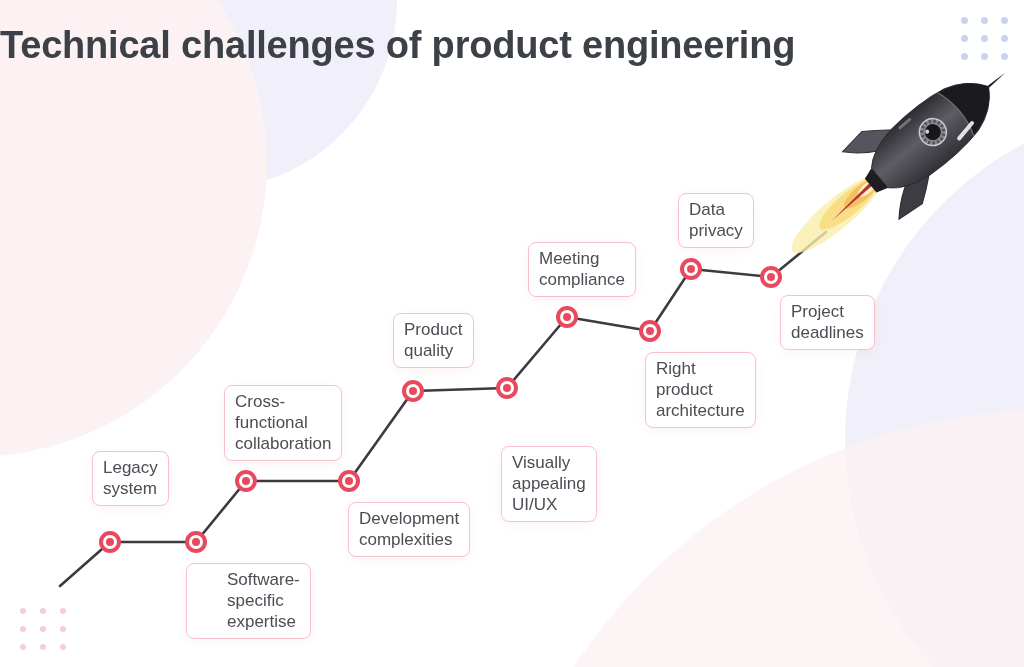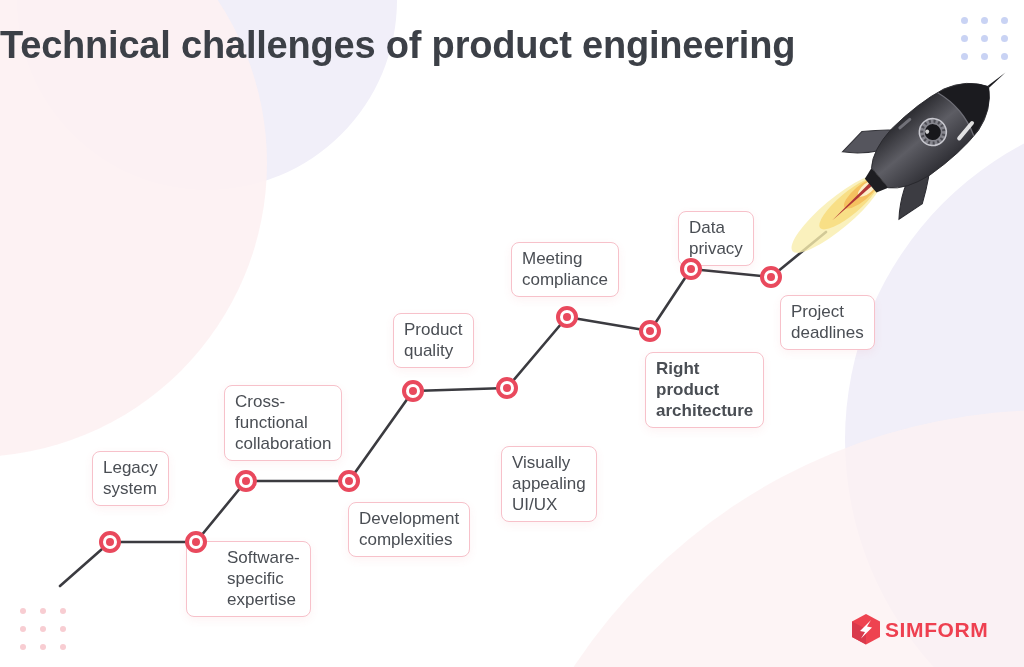--- a/index.html
+++ b/index.html
@@ -87,46 +87,46 @@
   <h1 class="title">Technical challenges of product engineering</h1>
 
   <svg class="path-svg" width="1024" height="667" viewBox="0 0 1024 667">
     <polyline id="step-line" points="60,586 110,542 196,542 246,481 349,481 413,391 507,388 567,317 650,331 691,269 771,277 826,232"></polyline>
   </svg>
 
   <div id="nodes">
       <div class="label-box" style="left: 92px; top: 451px;">Legacy
 system</div>
       <div class="marker" style="left: 99px; top: 531px;"></div>
-      <div class="label-box" style="left: 186px; top: 541px; padding-left: 40px;">Software-
+      <div class="label-box" style="left: 186px; top: 563px; padding-left: 40px;">Software-
 specific
 expertise</div>
       <div class="marker" style="left: 185px; top: 531px;"></div>
       <div class="label-box" style="left: 224px; top: 385px;">Cross-
 functional
 collaboration</div>
       <div class="marker" style="left: 235px; top: 470px;"></div>
       <div class="label-box" style="left: 348px; top: 502px;">Development
 complexities</div>
       <div class="marker" style="left: 338px; top: 470px;"></div>
       <div class="label-box" style="left: 393px; top: 313px;">Product
 quality</div>
       <div class="marker" style="left: 402px; top: 380px;"></div>
       <div class="label-box" style="left: 501px; top: 407px; margin-top: 39px;">Visually
 appealing
 UI/UX</div>
       <div class="marker" style="left: 496px; top: 377px;"></div>
-      <div class="label-box" style="left: 511px; top: 242px;">Meeting
+      <div class="label-box" style="left: 528px; top: 242px;">Meeting
 compliance</div>
       <div class="marker" style="left: 556px; top: 306px;"></div>
-      <div class="label-box" style="left: 645px; top: 352px; font-weight: bold;">Right
+      <div class="label-box" style="left: 645px; top: 352px;">Right
 product
 architecture</div>
       <div class="marker" style="left: 639px; top: 320px;"></div>
-      <div class="label-box" style="left: 678px; top: 193px; margin-top: 18px;">Data
+      <div class="label-box" style="left: 678px; top: 193px;">Data
 privacy</div>
       <div class="marker" style="left: 680px; top: 258px;"></div>
       <div class="label-box" style="left: 768px; top: 295px; margin-left: 12px;">Project
 deadlines</div>
       <div class="marker" style="left: 760px; top: 266px;"></div>
     </div>
 
   <svg class="rocket" width="270" height="260" viewBox="0 0 270 260">
     <defs>
       <linearGradient id="bodyGrad" gradientUnits="userSpaceOnUse" x1="0" y1="-31" x2="0" y2="31">
@@ -157,22 +157,14 @@
       <circle cx="92" cy="-1" r="13.5" fill="#85858d" stroke="#c8c8cf" stroke-width="1.5"></circle>
       <circle cx="92" cy="-1" r="11" fill="none" stroke="#4e4e55" stroke-width="3" stroke-dasharray="2 2.6"></circle>
       <circle cx="92" cy="-1" r="8" fill="#17171b"></circle>
       <circle cx="88" cy="-5" r="2" fill="#ffffff" opacity="0.8"></circle>
 
       <rect x="106" y="17" width="24" height="4" rx="2" fill="#ffffff" opacity="0.85" transform="rotate(-10 118 19)"></rect>
       <rect x="68" y="-27" width="16" height="3" rx="1.5" fill="#9a9aa2" opacity="0.6"></rect>
     </g>
   </svg>
 
-  <div class="logo">
-    <svg width="30" height="34" viewBox="0 0 30 34">
-      <path d="M15 1 L29 8.5 L29 24 L15 31.5 L1 24 L1 8.5 Z" fill="#EE4350"></path>
-      <path d="M1 8.5 L15 16 L15 31.5 L1 24 Z" fill="#D93A4C"></path>
-      <path d="M20 7 L9 18 L14 19 L10 25.5 L21 14.5 L16 13.5 Z" fill="#ffffff"></path>
-    </svg>
-    <span class="logo-text">SIMFORM</span>
-  </div>
 
 </div>
 
 </body></html>

